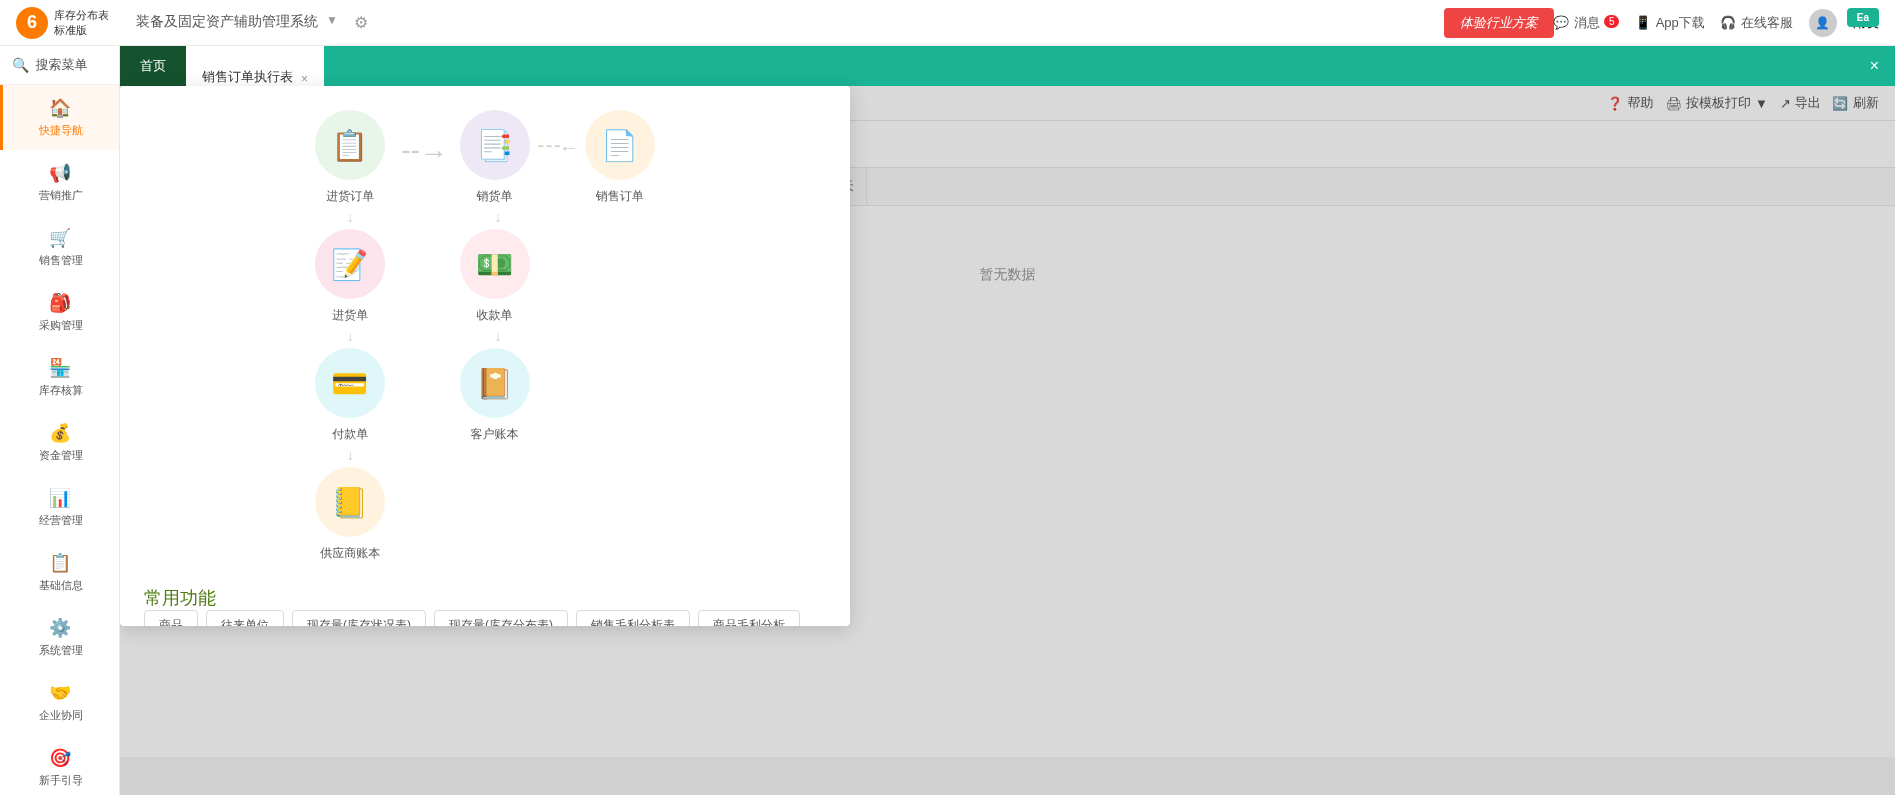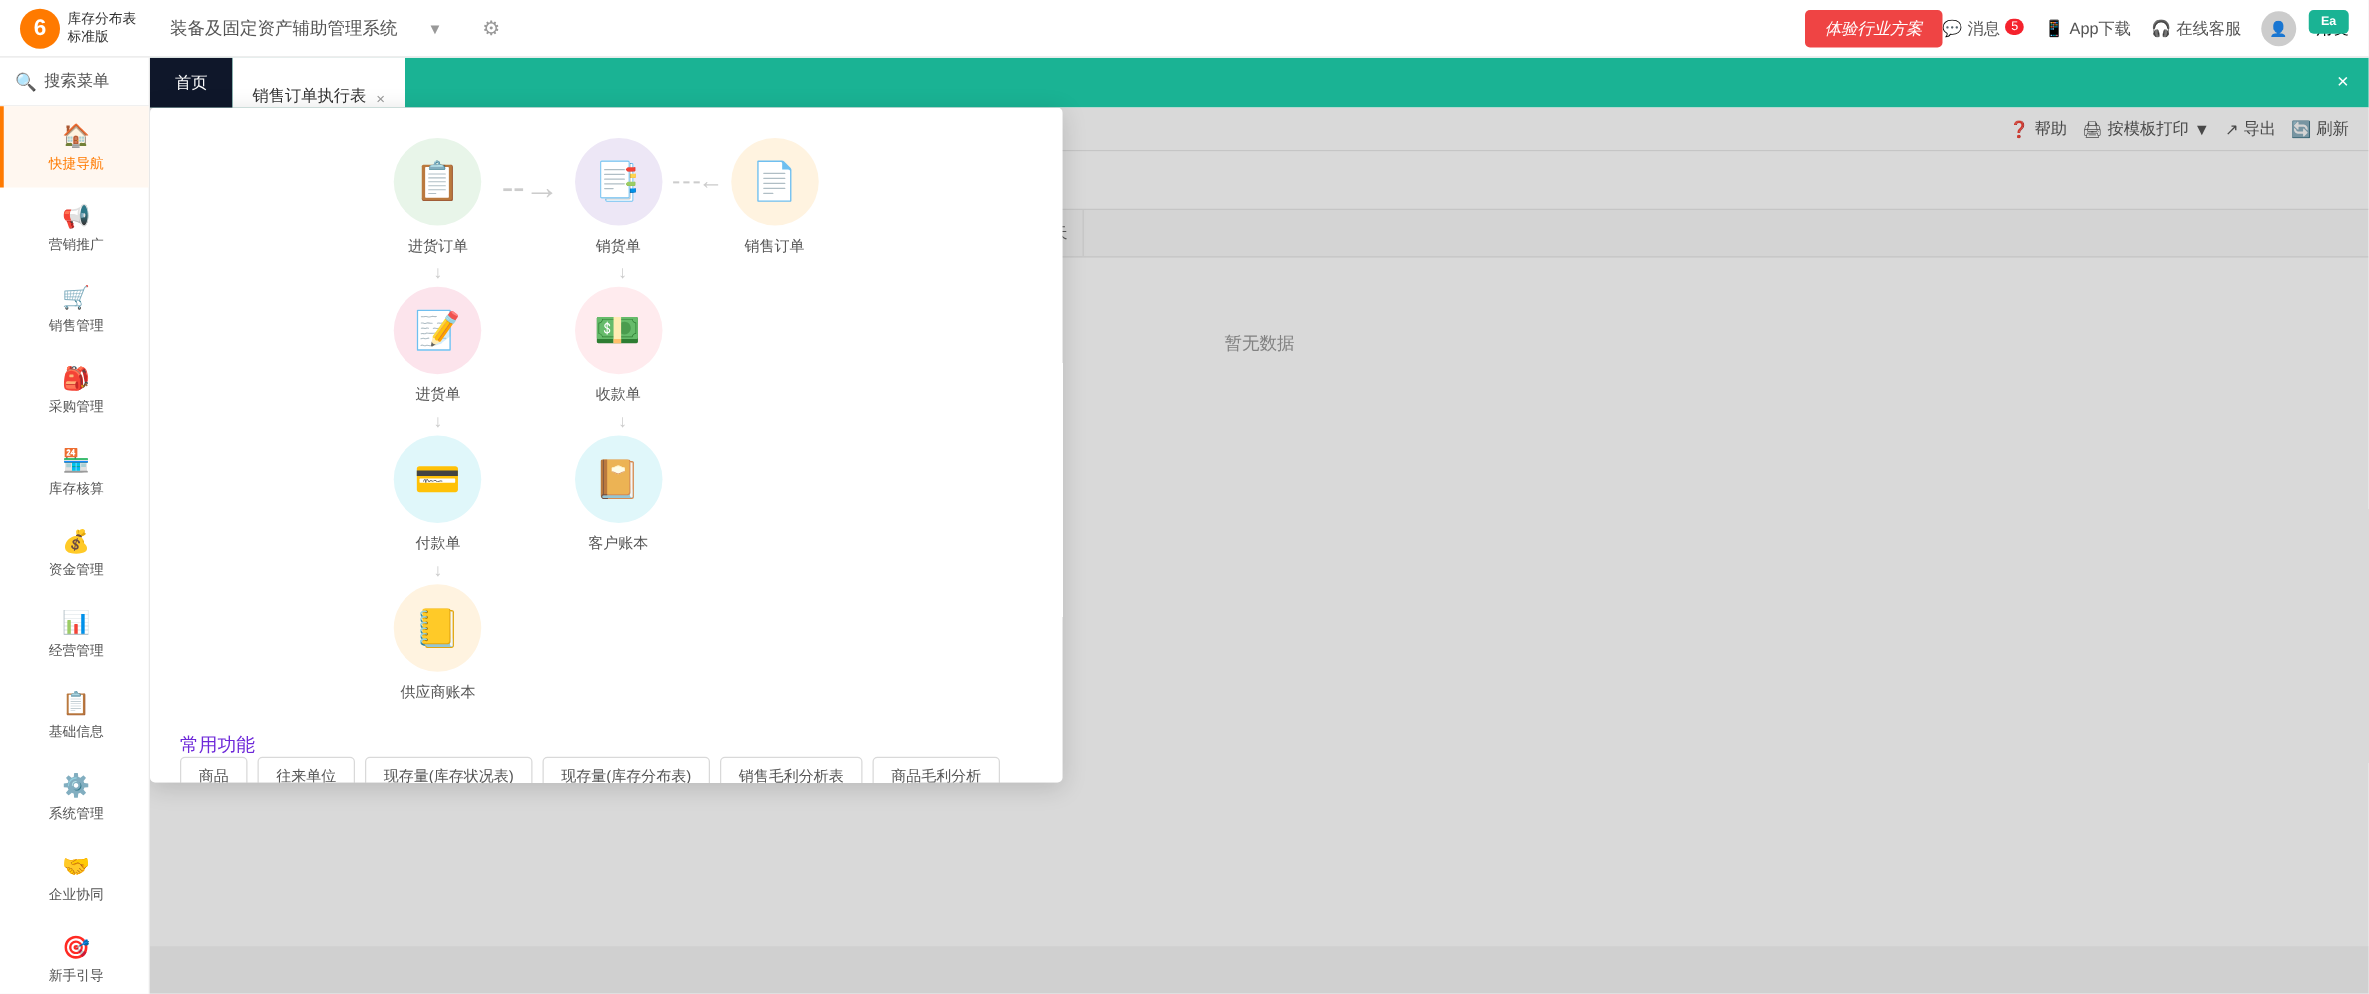--- a/index.html
+++ b/index.html
@@ -28,22 +28,22 @@
       border-radius: 50%;
       display: flex; align-items: center; justify-content: center;
       color: #fff; font-size: 18px; font-weight: bold;
     }
     .logo-text { font-size: 11px; color: #333; line-height: 1.3; }
     .system-title {
       flex: 1;
       font-size: 14px;
       color: #333;
       display: flex;
-      align-items: center;
-      gap: 24px;
+      align-items: flex-start;
+      gap: 8px;
     }
     .system-title-text { font-size: 14px; color: #555; }
     .dropdown-btn {
       background: none; border: none; cursor: pointer; color: #999; font-size: 12px;
     }
     .gear-btn {
       background: none; border: none; cursor: pointer; color: #999; font-size: 16px; margin-left: 8px;
     }
     .trial-btn {
       background: #ef4444; color: #fff; border: none; padding: 6px 16px; border-radius: 4px; cursor: pointer; font-size: 13px; font-style: italic;
@@ -101,21 +101,21 @@
       background: #1ab394;
       height: 40px;
       display: flex;
       align-items: center;
       padding: 0 0;
     }
     .tab-home {
       padding: 2px 20px;
       height: 40px;
       display: flex; align-items: center;
-      background: #0f172a;
+      background: #14532d;
       color: #fff; font-size: 13px; cursor: pointer;
     }
     .tab-active {
       padding: 0 16px;
       height: 40px;
       display: flex; align-items: flex-end; gap: 8px;
       background: #fff;
       color: #333; font-size: 13px; cursor: pointer;
     }
     .tab-close {
@@ -239,21 +239,21 @@
     }
 
     .green-circle { background: #e8f5e9; color: #4caf50; }
     .pink-circle { background: #fce4ec; color: #e91e63; }
     .purple-circle { background: #ede7f6; color: #9c27b0; }
     .orange-circle { background: #fff3e0; color: #ff9800; }
     .teal-circle { background: #e0f7fa; color: #00bcd4; }
     .red-circle { background: #ffebee; color: #f44336; }
 
     .common-funcs { margin-top: 8px; }
-    .common-funcs-title { font-size: 15px; color: #6d28d9; }
+    .common-funcs-title { font-size: 18px; color: #4d7c0f; }
     .func-buttons { display: flex; flex-wrap: wrap; gap: 8px; margin-bottom: 8px; }
     .func-btn {
       border: 1px solid #d9d9d9; background: #fff; padding: 6px 14px; border-radius: 4px; cursor: pointer; font-size: 12px; color: #555;
     }
 
     
     .ea-badge {
       position: absolute; right: 16px; top: 8px;
       background: #1ab394; color: #fff; padding: 4px 10px; border-radius: 4px; font-size: 10px; font-weight: bold;
     }

